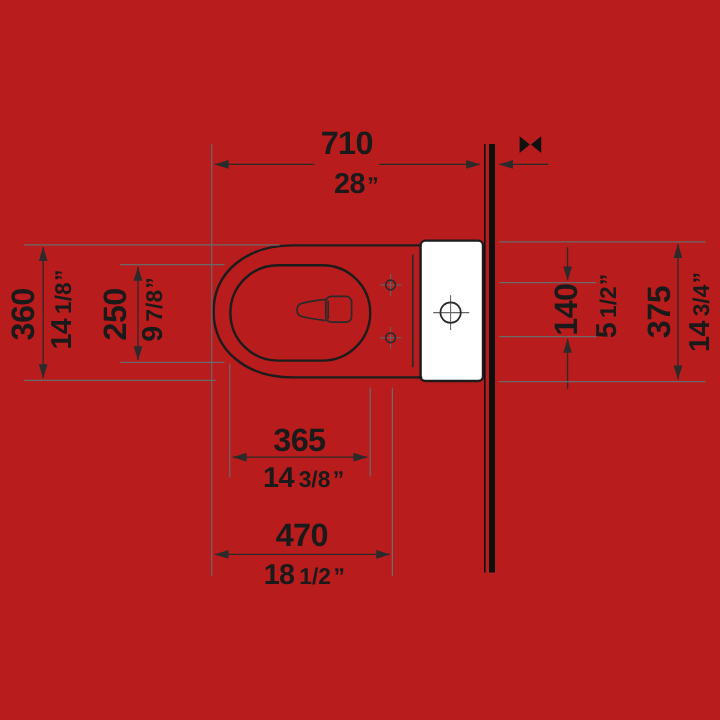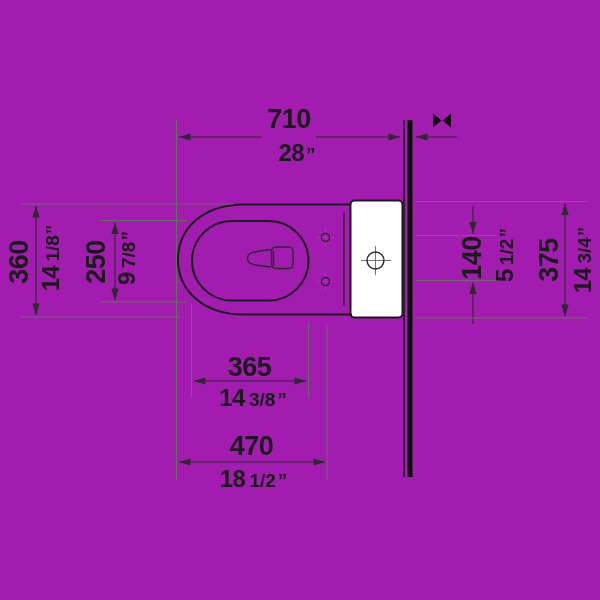--- a/index.html
+++ b/index.html
@@ -1,16 +1,16 @@
 <!DOCTYPE html>
 <html><head>
 <meta charset="utf-8">
 <style>
   html,body{margin:0;padding:0;background:#ffffff;}
-  .stage{position:relative;width:600px;height:600px;background:#a21caf;overflow:hidden;
+  .stage{position:relative;width:600px;height:600px;background:#b91c1c;overflow:hidden;
          font-family:"Liberation Sans", sans-serif;}
   svg{display:block;}
   
   .obj{stroke:#1c1c1c;stroke-width:2;fill:none;stroke-linecap:round;}
   .obj-thin{stroke:#2a2a2a;stroke-width:1.4;fill:none;}
   .objfill{fill:#ffffff;stroke:#1c1c1c;stroke-width:2;}
   
   .ext{stroke:#6a6a6a;stroke-width:1;fill:none;}
   .dim{stroke:#2b2b2b;stroke-width:1.1;fill:none;}
   .cross{stroke:#666666;stroke-width:0.9;fill:none;}

